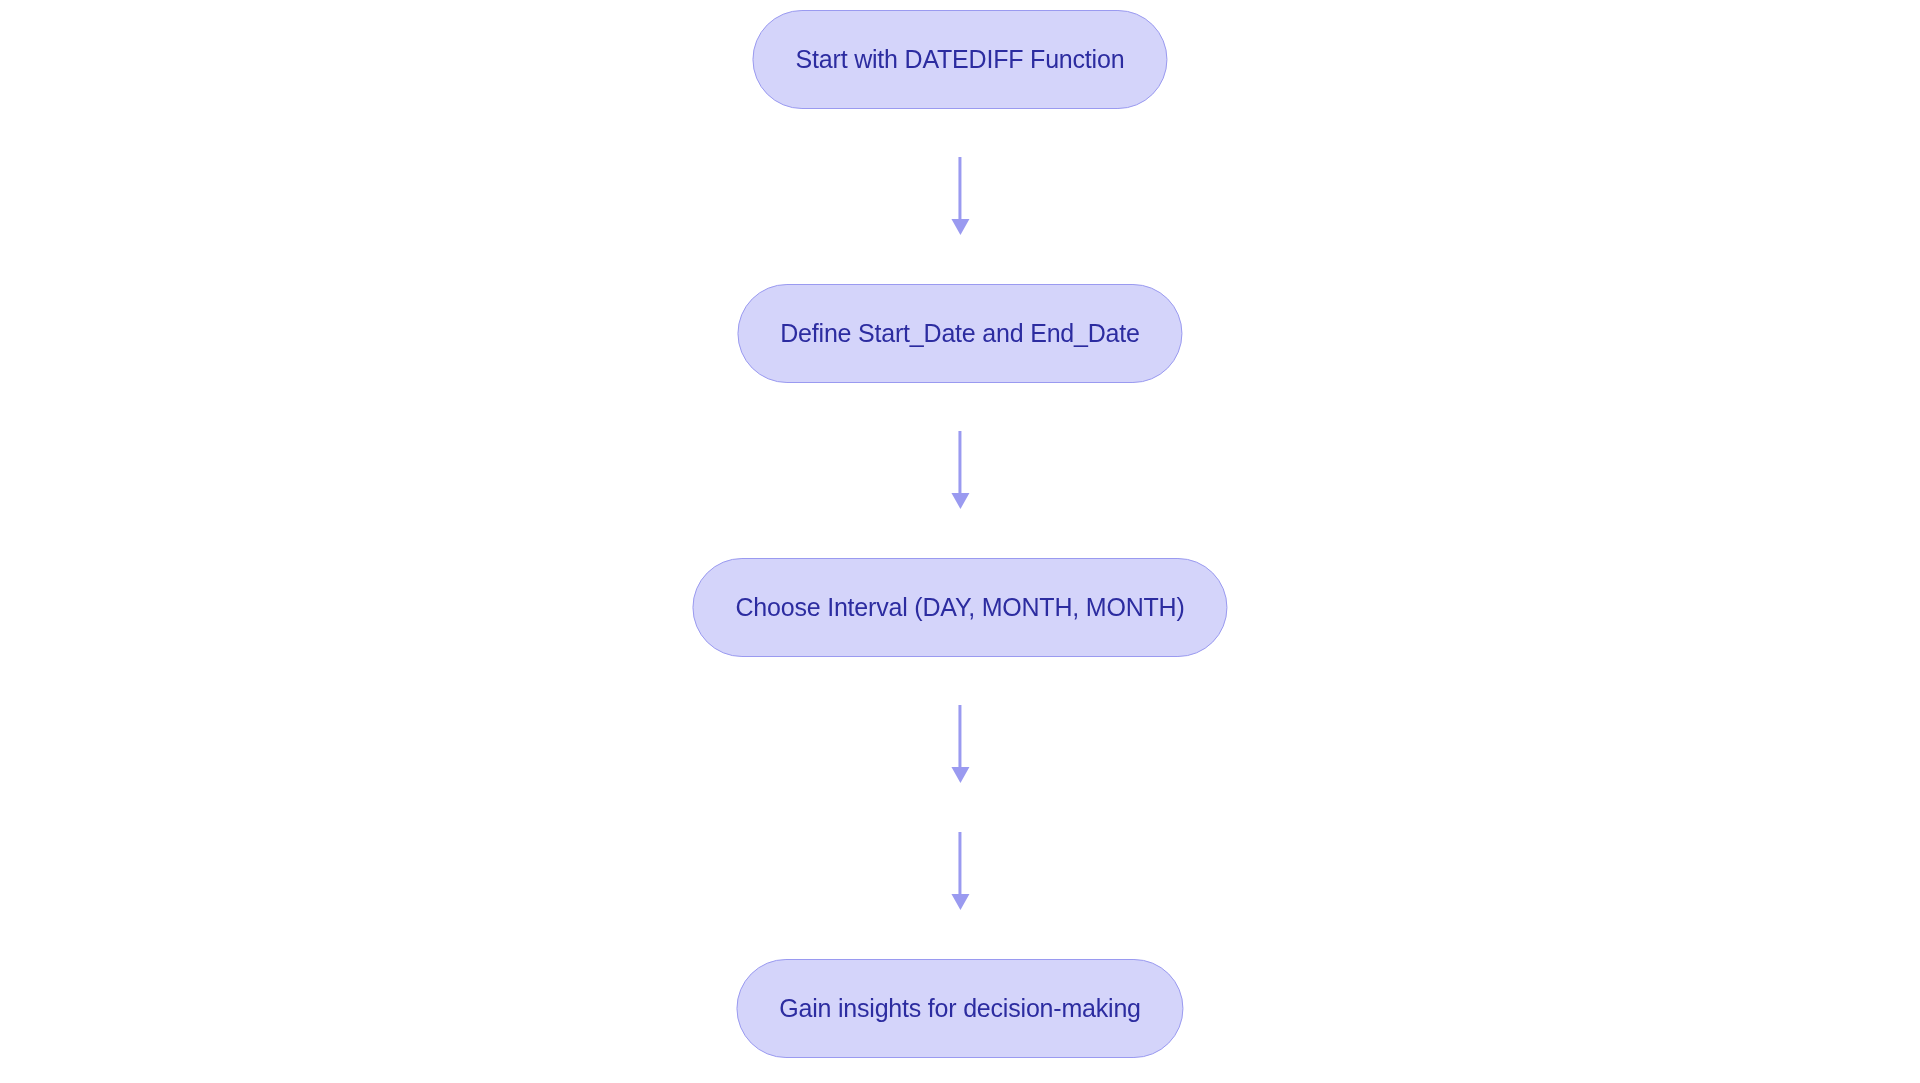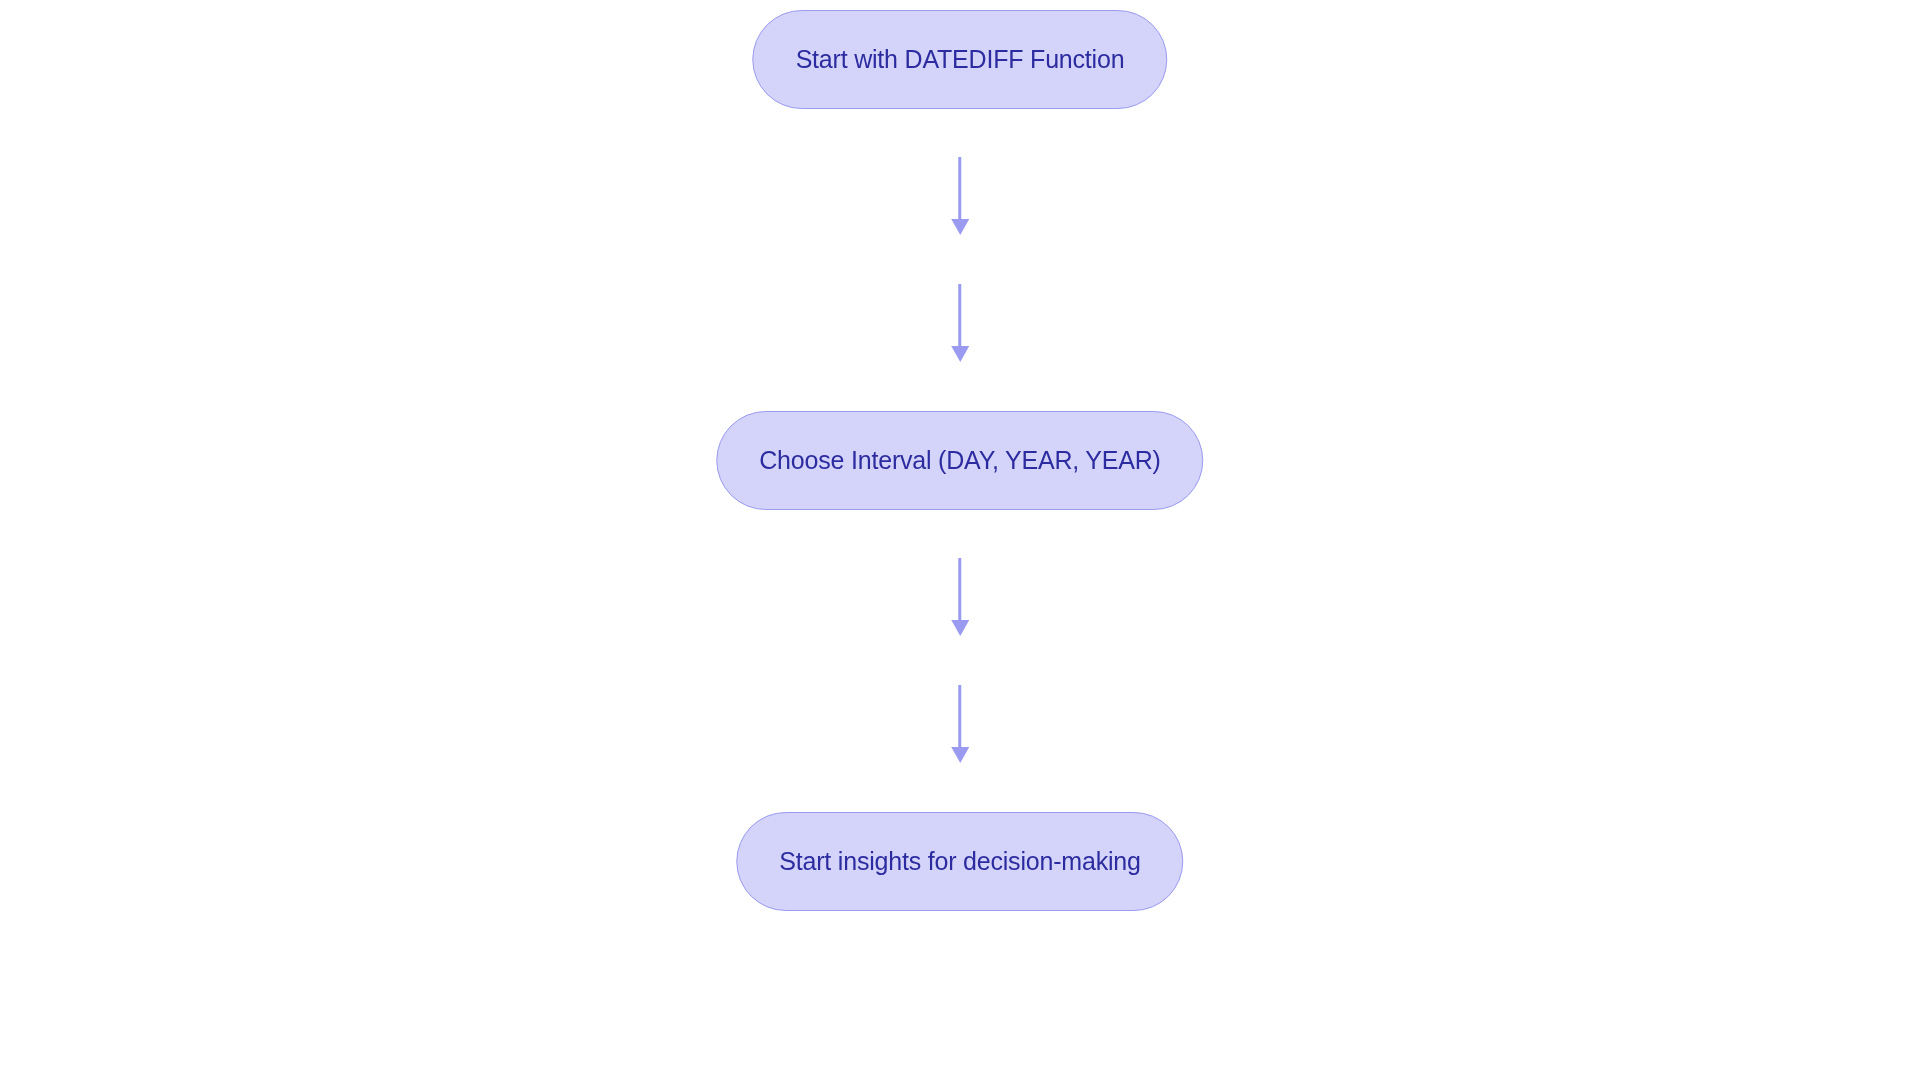--- a/index.html
+++ b/index.html
@@ -56,27 +56,28 @@
 </style>
 </head>
 <body>
 
 <div class="flowchart">
   <div class="node">Start with DATEDIFF Function</div>
   <div class="arrow-container">
     <div class="arrow-line"></div>
     <div class="arrow-head"></div>
   </div>
+  <div class="node">Define Start_Date and End_Date</div>
   <div class="arrow-container">
     <div class="arrow-line"></div>
     <div class="arrow-head"></div>
   </div>
-  <div class="node">Choose Interval (DAY, YEAR, YEAR)</div>
+  <div class="node">Choose Interval (DAY, MONTH, MONTH)</div>
   <div class="arrow-container">
     <div class="arrow-line"></div>
     <div class="arrow-head"></div>
   </div>
   <div class="arrow-container">
     <div class="arrow-line"></div>
     <div class="arrow-head"></div>
   </div>
-  <div class="node">Start insights for decision-making</div>
+  <div class="node">Gain insights for decision-making</div>
 </div>
 
 </body></html>

